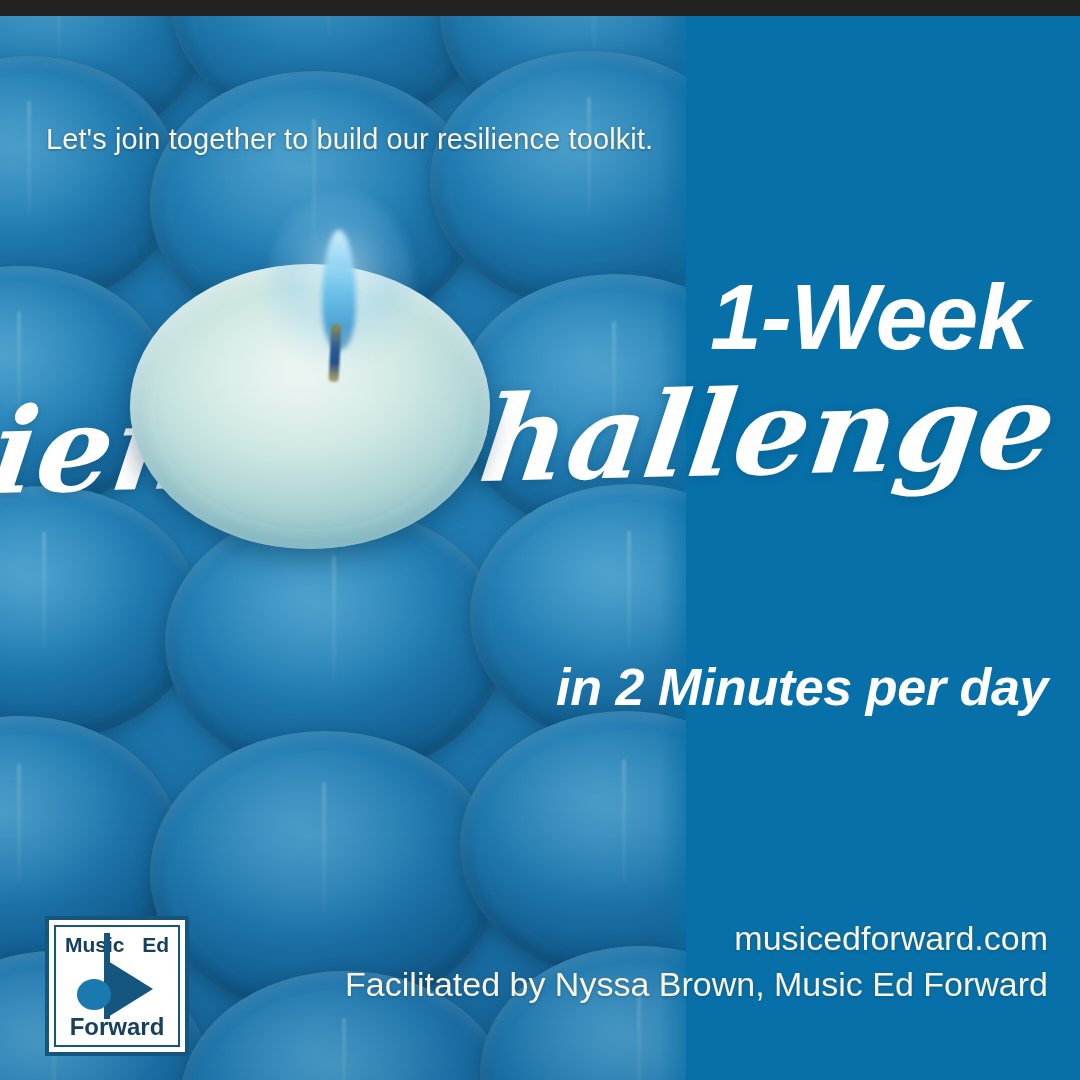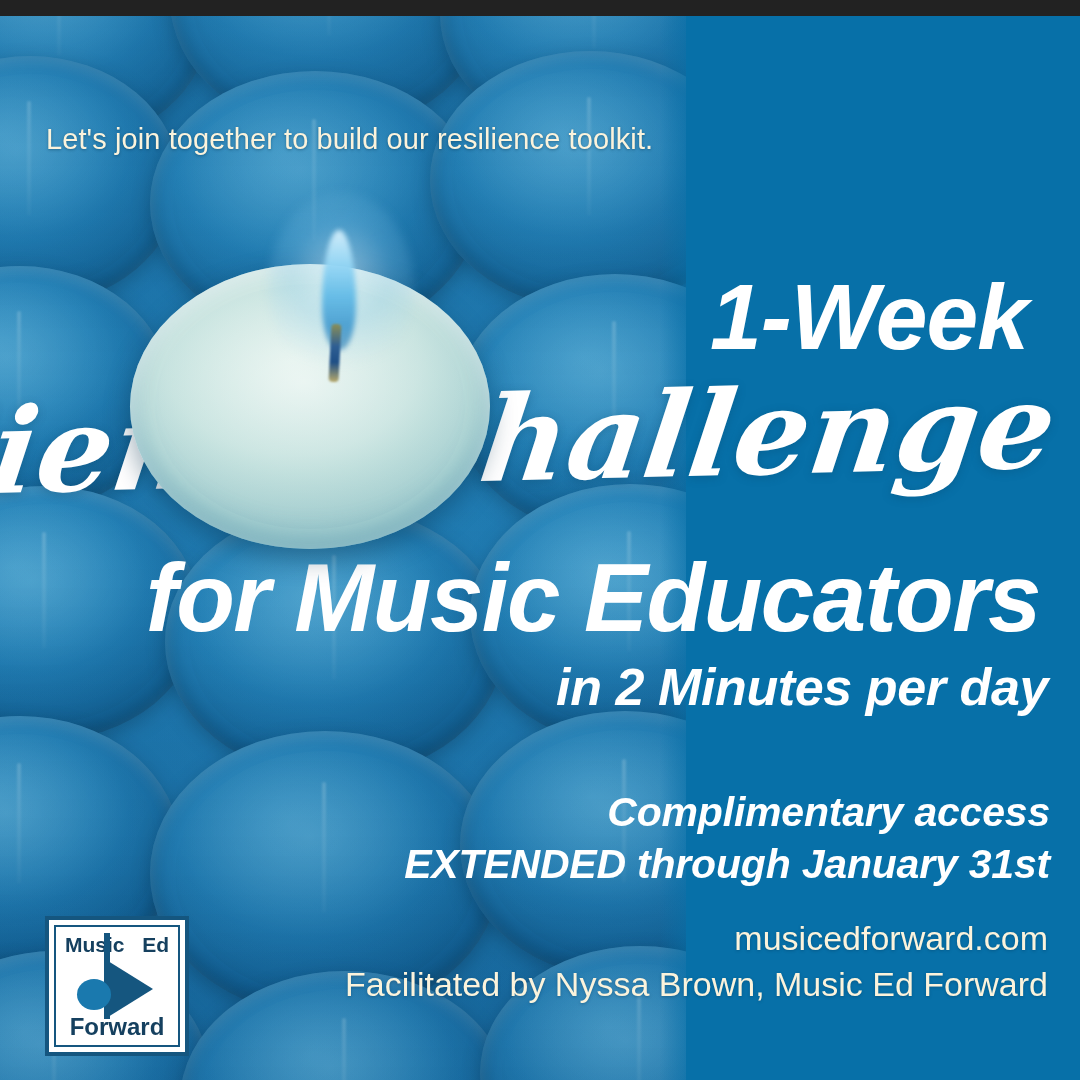--- a/index.html
+++ b/index.html
@@ -307,28 +307,23 @@
   </div>
 
   <div class="content">
 
     <div class="tagline">Let's join together to build our resilience toolkit.</div>
 
     <div class="line-week">1-Week</div>
 
     <div class="line-script">Resilience Challenge</div>
 
-    <div class="line-for">for Music Educators</div>
 
     <div class="line-min">in 2 Minutes per day</div>
 
-    <div class="cta">
-      <div>Complimentary access</div>
-      <div>EXTENDED through January 31st</div>
-    </div>
 
     <div class="credit">
       <div>musicedforward.com</div>
       <div>Facilitated by Nyssa Brown, Music Ed Forward</div>
     </div>
 
     <div class="logo">
       <div class="logo-in">
         <div class="logo-top">
           <span>Music</span>

